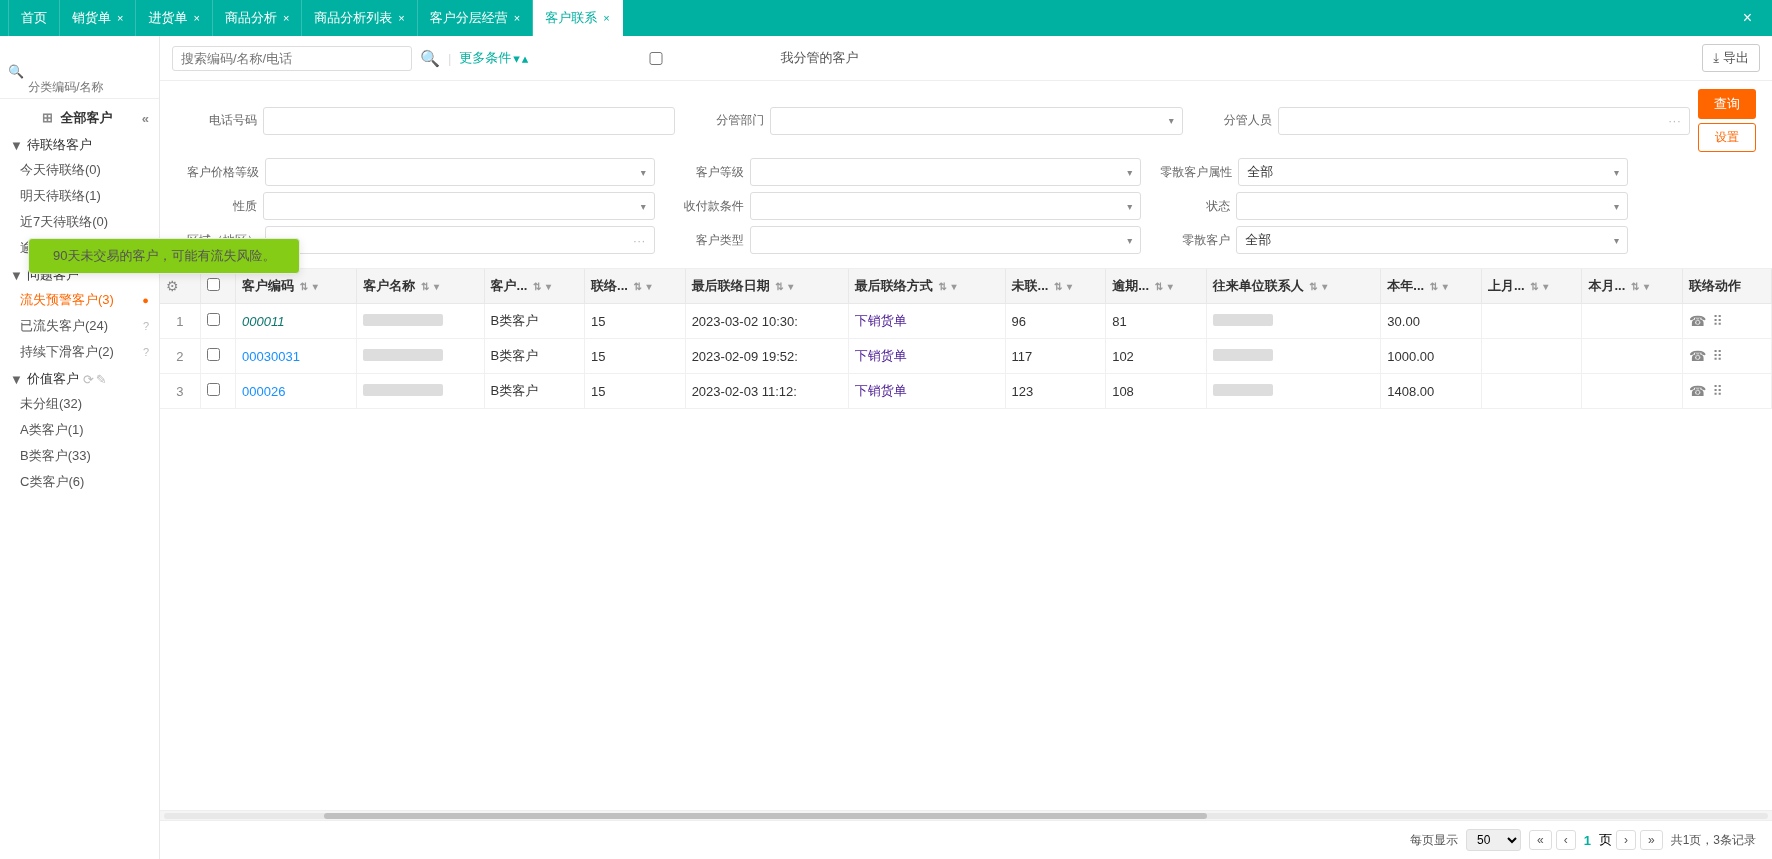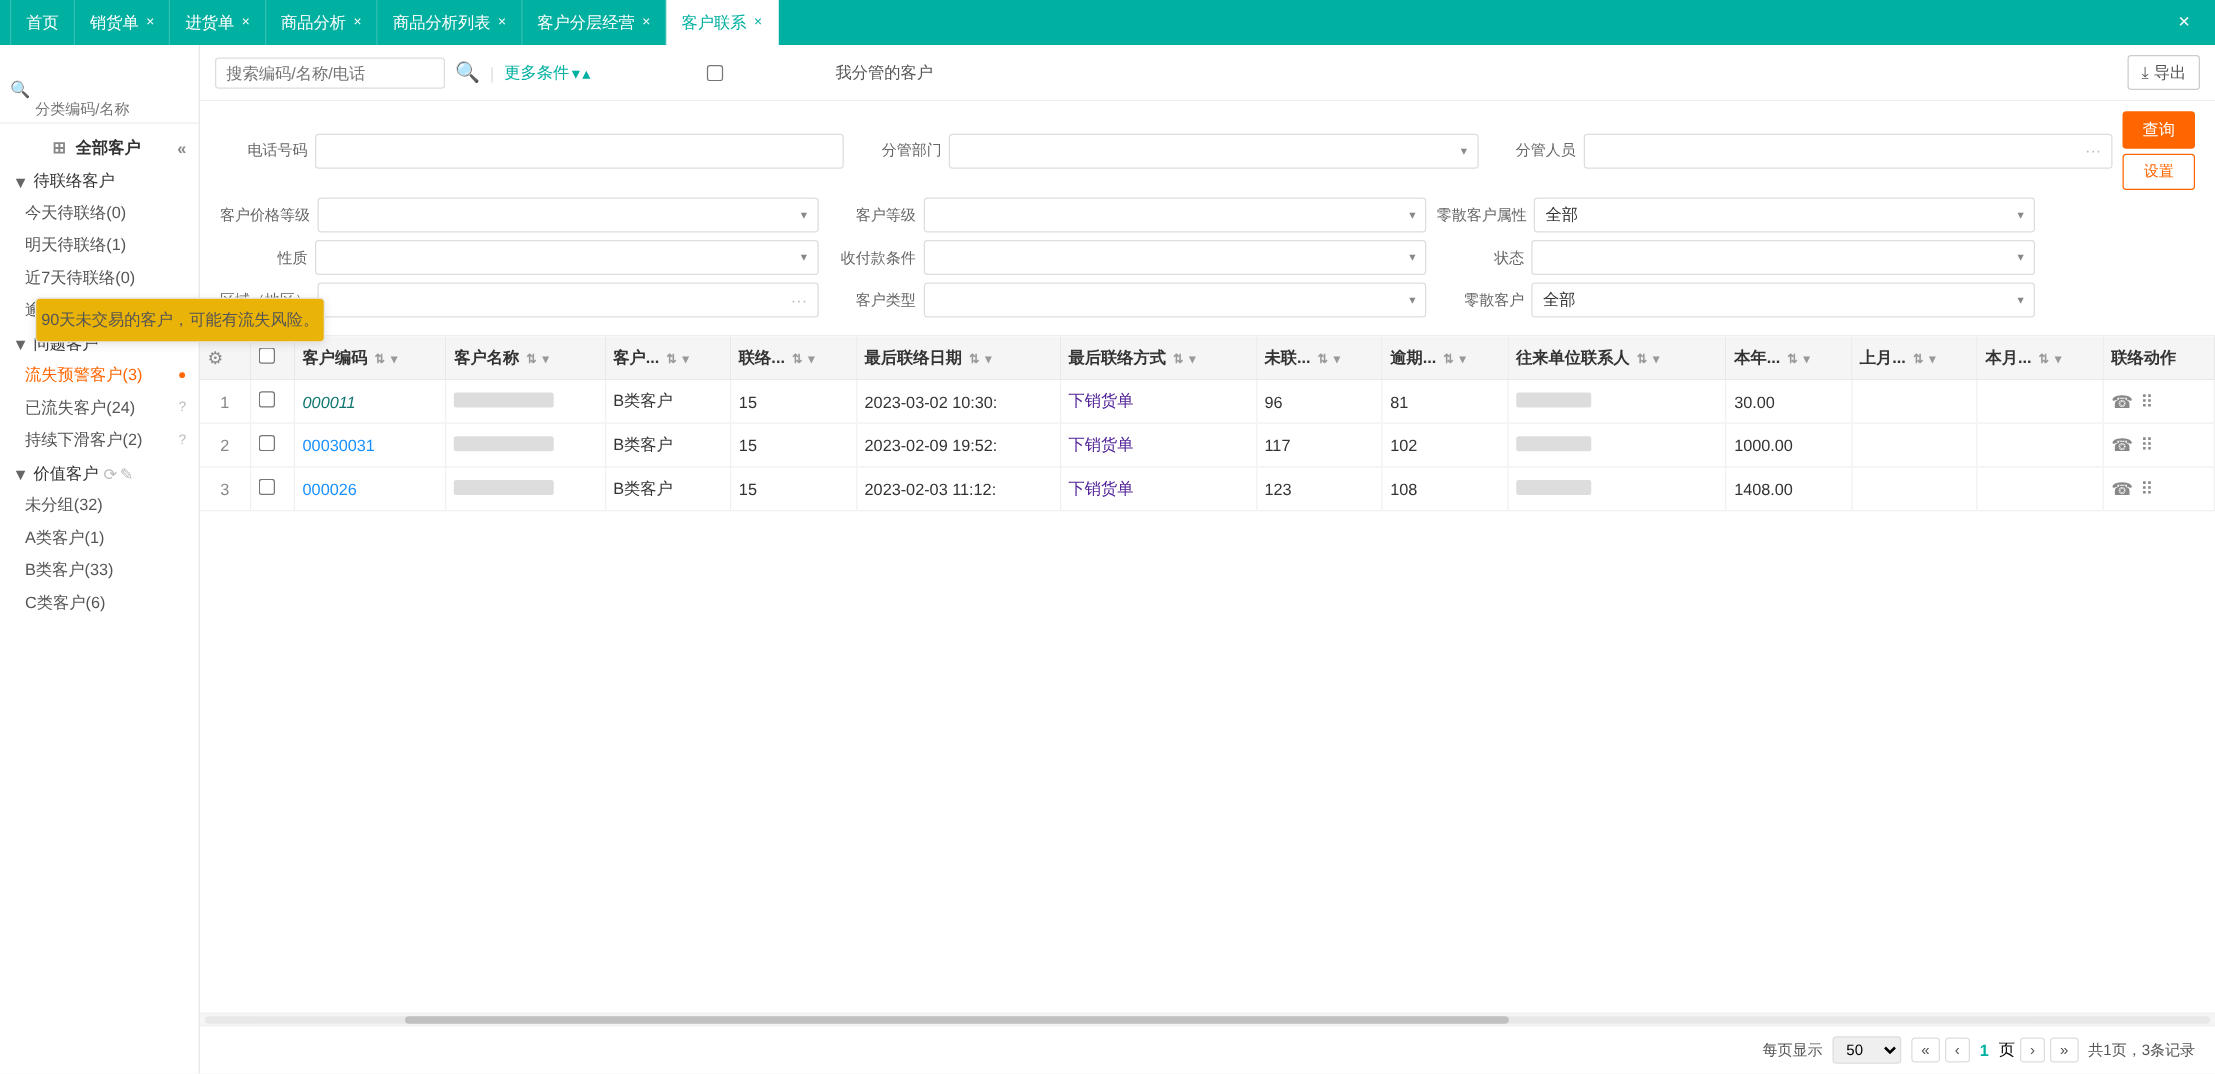--- a/index.html
+++ b/index.html
@@ -102,21 +102,21 @@
       padding: 8px 12px;
       border-bottom: 1px solid #eee;
       display: flex;
       align-items: center;
       gap: 8px;
     }
     .filter-bar input {
       border: 1px solid #ddd;
       padding: 4px 8px;
       border-radius: 3px;
-      width: 184px;
+      width: 240px;
       outline: none;
     }
     .filter-bar .search-btn { color: #ff6600; cursor: pointer; font-size: 16px; }
     .filter-bar .more-btn {
       display: flex; align-items: center; gap: 2px;
       color: #00b0a0; cursor: pointer; font-size: 12px;
     }
     .filter-bar .my-customers {
       display: flex; align-items: center; gap: 4px;
       color: #555; cursor: pointer; font-size: 12px;
@@ -138,20 +138,21 @@
       display: flex;
       align-items: center;
       gap: 8px;
       margin-bottom: 6px;
     }
     .adv-filter-field {
       display: flex;
       align-items: center;
       flex: 1;
       gap: 6px;
+      margin-left: 11px;
     }
     .adv-filter-field label { color: #666; white-space: nowrap; font-size: 12px; min-width: 70px; text-align: right; }
     .adv-filter-field input, .adv-filter-field .select-box {
       flex: 1;
       border: 1px solid #ddd;
       padding: 4px 8px;
       border-radius: 3px;
       outline: none;
       font-size: 12px;
       color: #333;
@@ -233,24 +234,24 @@
       border: 1px solid #ddd; background: white; padding: 2px 7px;
       border-radius: 3px; cursor: pointer; font-size: 12px; color: #555;
     }
     .footer-bar .page-btn:disabled { color: #ccc; cursor: default; }
     .footer-bar .page-num { font-weight: bold; color: #00b0a0; padding: 0 4px; }
     .footer-bar .page-info { color: #555; font-size: 12px; }
 
     
     .tooltip-box {
       position: absolute;
-      background: #eab308;
+      background: #84cc16;
       border: 1px solid #e8e8e8;
       border-radius: 4px;
-      padding: 8px 4px;
+      padding: 8px 24px;
       font-size: 12px;
       color: #555;
       box-shadow: 0 2px 8px rgba(0,0,0,0.1);
       z-index: 100;
       left: 28px;
       top: 238px;
       white-space: nowrap;
     }
 
     

